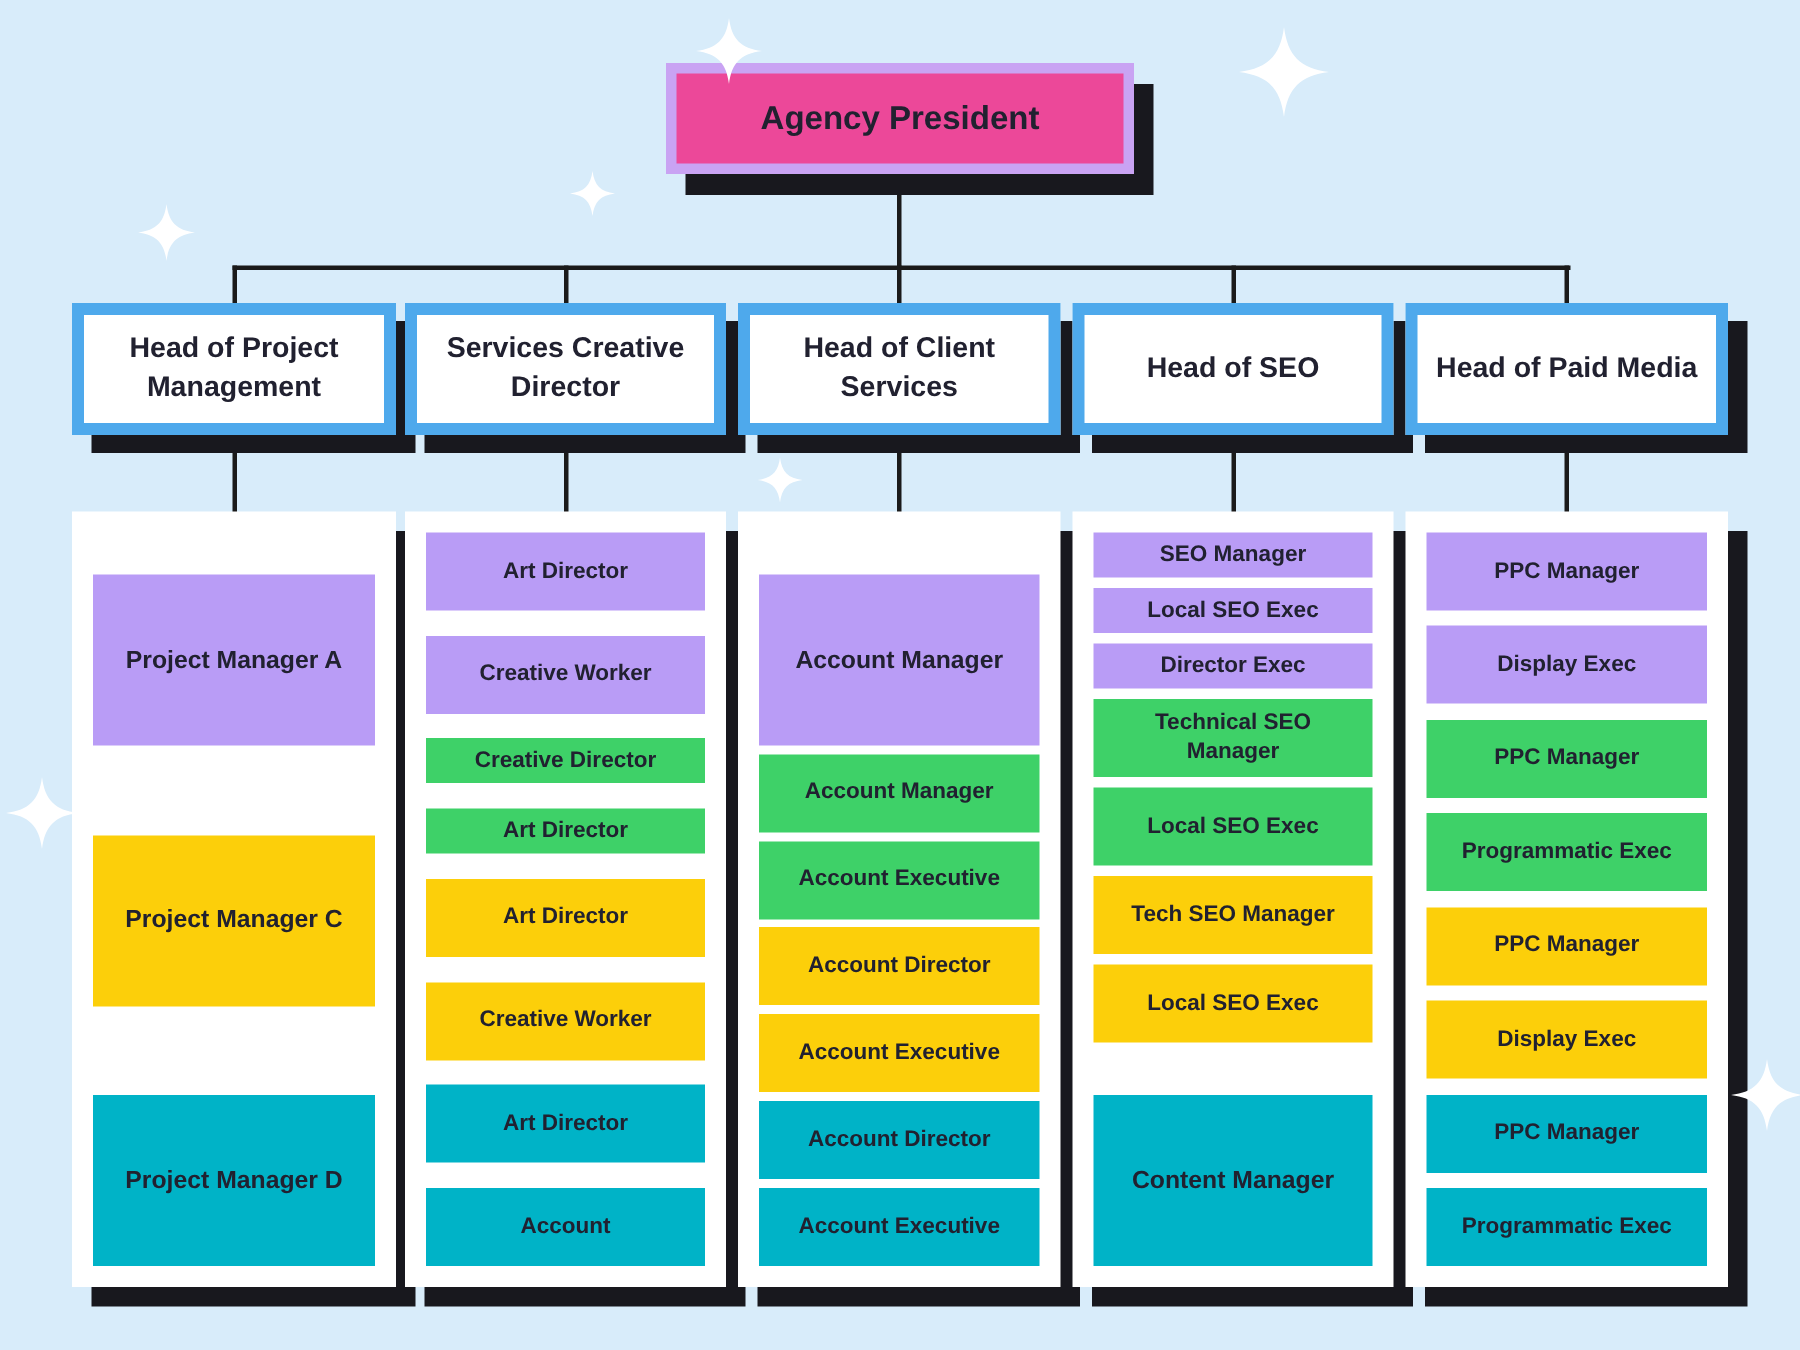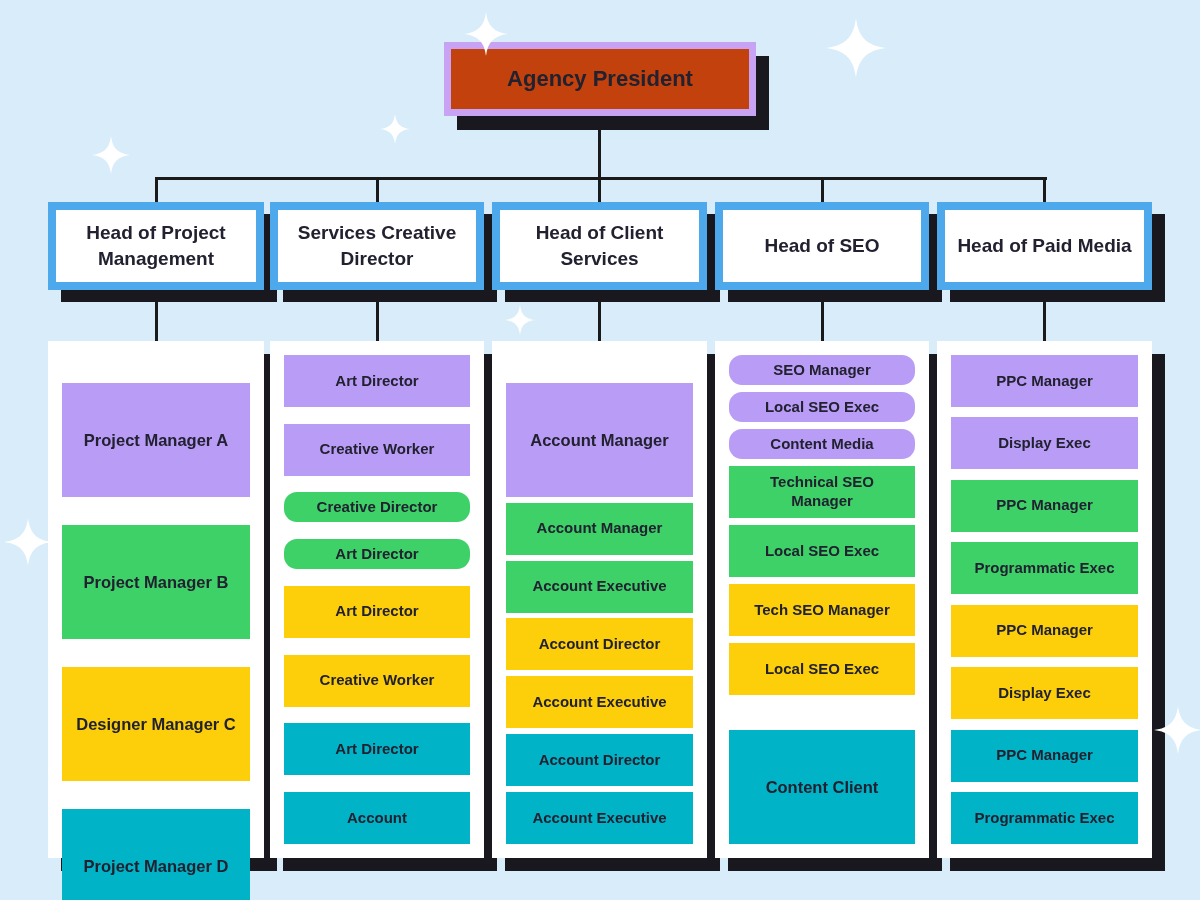--- a/index.html
+++ b/index.html
@@ -39,29 +39,29 @@
     display:flex; flex-direction:column; justify-content:space-between;
     z-index:2;
   }
   .role {
     display:flex; align-items:center; justify-content:center;
     text-align:center; font-weight:bold; font-size:15px; line-height:1.25;
     padding:0 14px; box-sizing:border-box; flex:0 0 auto;
   }
   .s-tall { height:114px; font-size:16.5px;margin-top:28px; }
   .s-medium { height:52px; }
-  .s-small { height:30px;border-radius:13px; }
+  .s-small { height:30px; }
   .c-purple { background: var(--purple); }
   .c-green  { background: var(--green); }
   .c-yellow { background: var(--yellow); }
   .c-teal   { background: var(--teal); }
 
   .president {
     position:absolute; left:444px; top:42px; width:312px; height:74px;
-    background:#c2410c; border:7px solid var(--root-border);
+    background:#ec4899; border:7px solid var(--root-border);
     box-shadow:13px 14px 0 var(--shadow);
     box-sizing:border-box;
     display:flex; align-items:center; justify-content:center;
     font-weight:bold; font-size:22px; z-index:2;
   }
 
   .sparkle { position:absolute; z-index:5; pointer-events:none; }
   .sp1 { left:92px;  top:136px; width:38px; height:38px; }
   .sp2 { left:464px; top:12px;  width:44px; height:44px; }
   .sp3 { left:826px; top:18px;  width:60px; height:60px; }
@@ -86,25 +86,22 @@
       <div class="dept" style="left: 48px; width: 216px;">
         <div class="stub stub-top"></div>
         <div class="stub stub-mid"></div>
         <div class="head-box">
           <span>Head of Project Management</span>
         </div>
         <div class="column">
           <div class="role c-purple s-tall">
             <span>Project Manager A</span>
           </div>
-          <div class="role c-green s-tall">
-            <span>Project Manager B</span>
-          </div>
           <div class="role c-yellow s-tall">
-            <span>Designer Manager C</span>
+            <span>Project Manager C</span>
           </div>
           <div class="role c-teal s-tall">
             <span>Project Manager D</span>
           </div>
         </div>
       </div>
       <div class="dept" style="left: 270px; width: 214px;">
         <div class="stub stub-top"></div>
         <div class="stub stub-mid"></div>
         <div class="head-box">
@@ -174,36 +171,36 @@
           <span>Head of SEO</span>
         </div>
         <div class="column">
           <div class="role c-purple s-small">
             <span>SEO Manager</span>
           </div>
           <div class="role c-purple s-small">
             <span>Local SEO Exec</span>
           </div>
           <div class="role c-purple s-small">
-            <span>Content Media</span>
+            <span>Director Exec</span>
           </div>
           <div class="role c-green s-medium">
             <span>Technical SEO Manager</span>
           </div>
           <div class="role c-green s-medium">
             <span>Local SEO Exec</span>
           </div>
           <div class="role c-yellow s-medium">
             <span>Tech SEO Manager</span>
           </div>
           <div class="role c-yellow s-medium">
             <span>Local SEO Exec</span>
           </div>
           <div class="role c-teal s-tall">
-            <span>Content Client</span>
+            <span>Content Manager</span>
           </div>
         </div>
       </div>
       <div class="dept" style="left: 937px; width: 215px;">
         <div class="stub stub-top"></div>
         <div class="stub stub-mid"></div>
         <div class="head-box">
           <span>Head of Paid Media</span>
         </div>
         <div class="column">

